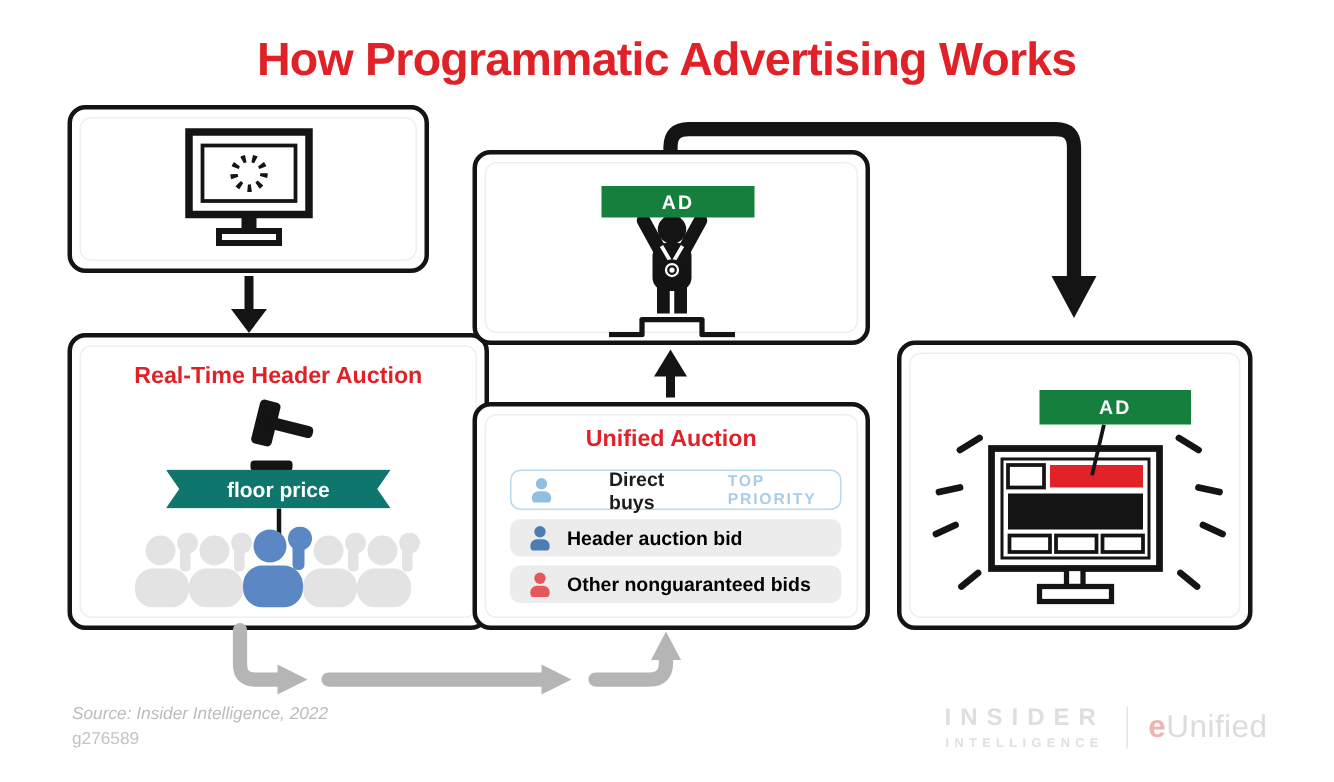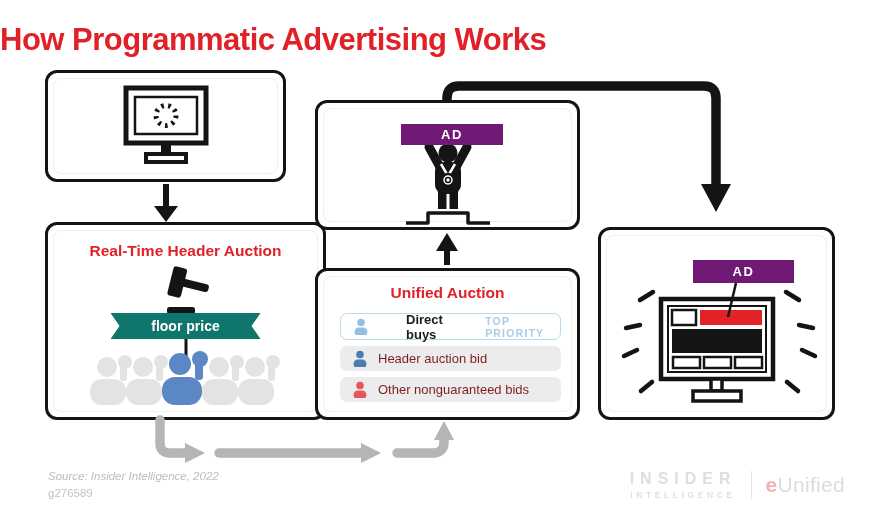--- a/index.html
+++ b/index.html
@@ -10,21 +10,21 @@
     position: relative;
     width: 889px;
     height: 521px;
     background: #ffffff;
     overflow: hidden;
   }
 
   .title {
     position: absolute;
     top: 22px; left: 0; right: 0;
-    text-align: left;
+    text-align: center;
     font-size: 31px;
     font-weight: 800;
     letter-spacing: -0.5px;
     color: #e02128;
   }
 
   
   .flow-box {
     position: absolute;
     background: #fff;
@@ -84,21 +84,21 @@
     left: 50%; bottom: 12px;
     transform: translateX(-50%);
     display: flex;
     align-items: flex-end;
   }
   .crowd svg { margin: 0 -5px; }
 
   
   .ad-banner {
     position: absolute;
-    background: #701a75;
+    background: #15803d;
     color: #fff;
     font-weight: 800;
     font-size: 13px;
     letter-spacing: 1.5px;
     display: flex; align-items: center; justify-content: center;
     z-index: 3;
   }
   .winner-ad { left: 83px; top: 21px; width: 102px; height: 21px; }
   .display-ad { left: 92px; top: 30px; width: 101px; height: 23px; }
 
@@ -116,21 +116,21 @@
     background: #ececec;
   }
   .ua-row.priority {
     background: #fff;
     border: 1.5px solid #b9d9ec;
     height: 27px;
     gap: 27px;
   }
   .ua-row .row-icon { margin-right: 10px; display: flex; }
   .ua-label { font-size: 13px; font-weight: 700; color: #1c1c1c; }
-  .ua-row:not(.priority) .ua-label { font-weight: 400; color: #7f1d1d; }
+  .ua-row:not(.priority) .ua-label { font-weight: 700; color: #000000; }
   .ua-tag {
     margin-left: auto;
     font-size: 10.5px;
     font-weight: 700;
     letter-spacing: 1.2px;
     color: #a9cde6;
   }
 
   
   .display-monitor { position: absolute; left: 50px; top: 66px; }

